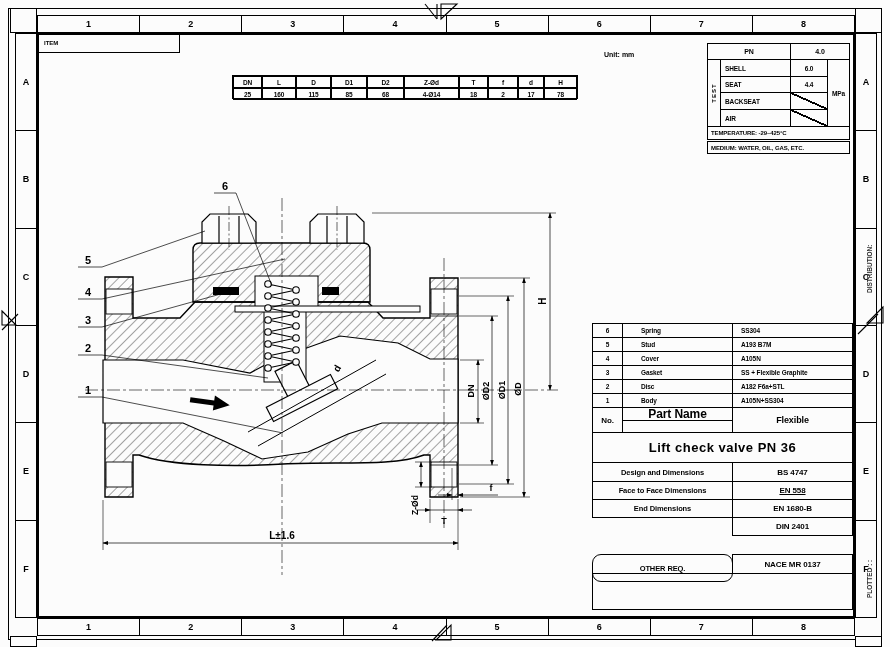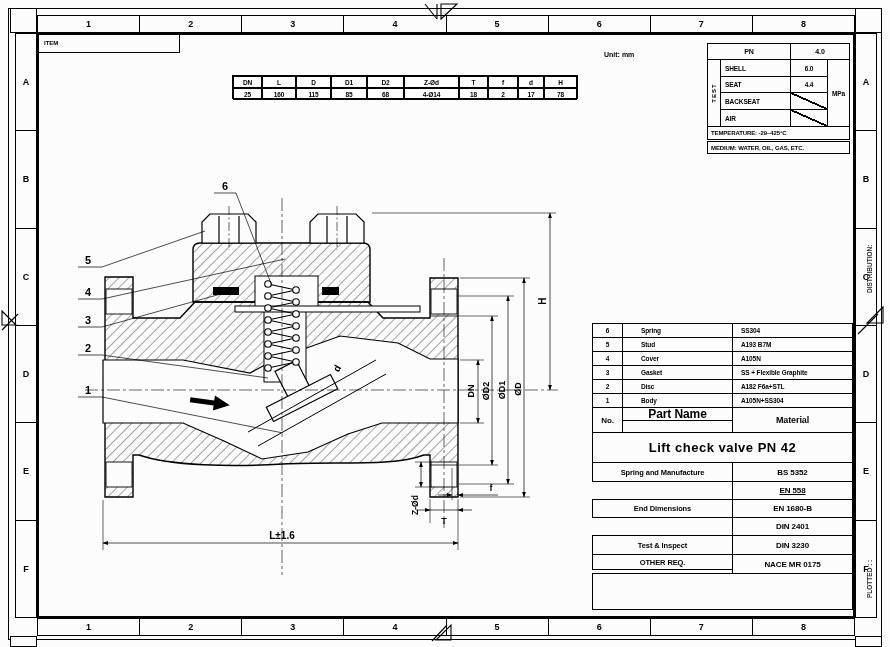--- a/index.html
+++ b/index.html
@@ -316,31 +316,30 @@
     <div class="tc tl" style="left:140px;top:42px;width:121px;height:15px;padding-left:8px;">SS + Flexible Graphite</div>
     <div class="tc" style="left:0;top:56px;width:31px;height:15px;">2</div>
     <div class="tc tl" style="left:30px;top:56px;width:111px;height:15px;padding-left:18px;">Disc</div>
     <div class="tc tl" style="left:140px;top:56px;width:121px;height:15px;padding-left:8px;">A182 F6a+STL</div>
     <div class="tc" style="left:0;top:70px;width:31px;height:15px;">1</div>
     <div class="tc tl" style="left:30px;top:70px;width:111px;height:15px;padding-left:18px;">Body</div>
     <div class="tc tl" style="left:140px;top:70px;width:121px;height:15px;padding-left:8px;">A105N+SS304</div>
 
     <div class="tc" style="left:0;top:84px;width:31px;height:26px;font-size:8px;">No.</div>
     <div class="tc" style="left:30px;top:84px;width:111px;height:14px;font-size:12px;">Part Name</div>
-    <div class="tc" style="left:140px;top:84px;width:121px;height:26px;font-size:9px;">Material</div>
-
-    <div class="tc" style="left:0;top:109px;width:261px;height:31px;font-size:13px;letter-spacing:0.5px;">Lift check valve  PN 42</div>
-
-    <div class="tc" style="left:0;top:139px;width:141px;height:20px;font-size:7.5px;">Spring and Manufacture</div>
-    <div class="tc" style="left:140px;top:139px;width:121px;height:20px;font-size:8px;">BS 5352</div>
+    <div class="tc" style="left:140px;top:84px;width:121px;height:26px;font-size:9px;">Flexible</div>
+
+    <div class="tc" style="left:0;top:109px;width:261px;height:31px;font-size:13px;letter-spacing:0.5px;">Lift check valve  PN 36</div>
+
+    <div class="tc" style="left:0;top:139px;width:141px;height:20px;font-size:7.5px;">Design and Dimensions</div>
+    <div class="tc" style="left:140px;top:139px;width:121px;height:20px;font-size:8px;">BS 4747</div>
+    <div class="tc" style="left:0;top:158px;width:141px;height:19px;font-size:7.5px;">Face to Face Dimensions</div>
     <div class="tc" style="left:140px;top:158px;width:121px;height:19px;font-size:8px;text-decoration:underline;">EN 558</div>
     <div class="tc" style="left:0;top:176px;width:141px;height:19px;font-size:7.5px;">End Dimensions</div>
     <div class="tc" style="left:140px;top:176px;width:121px;height:19px;font-size:8px;">EN 1680-B</div>
     <div class="tc" style="left:140px;top:194px;width:121px;height:19px;font-size:8px;">DIN 2401</div>
-    <div class="tc" style="left:0;top:212px;width:141px;height:20px;font-size:7.5px;">Test &amp; Inspect</div>
-    <div class="tc" style="left:140px;top:212px;width:121px;height:20px;font-size:8px;">DIN 3230</div>
-    <div class="tc" style="left:0;top:231px;width:141px;height:16px;font-size:7.5px;">OTHER REQ.</div>
-    <div class="tc" style="left:140px;top:231px;width:121px;height:20px;font-size:8px;">NACE MR 0175</div>
+    <div class="tc" style="left:0;top:231px;width:141px;height:28px;font-size:7.5px;border-radius:9px;">OTHER REQ.</div>
+    <div class="tc" style="left:140px;top:231px;width:121px;height:20px;font-size:8px;">NACE MR 0137</div>
 
     <div class="tc" style="left:0;top:250px;width:261px;height:37px;"></div>
   </div>
 
 </div>
 
 </body></html>

